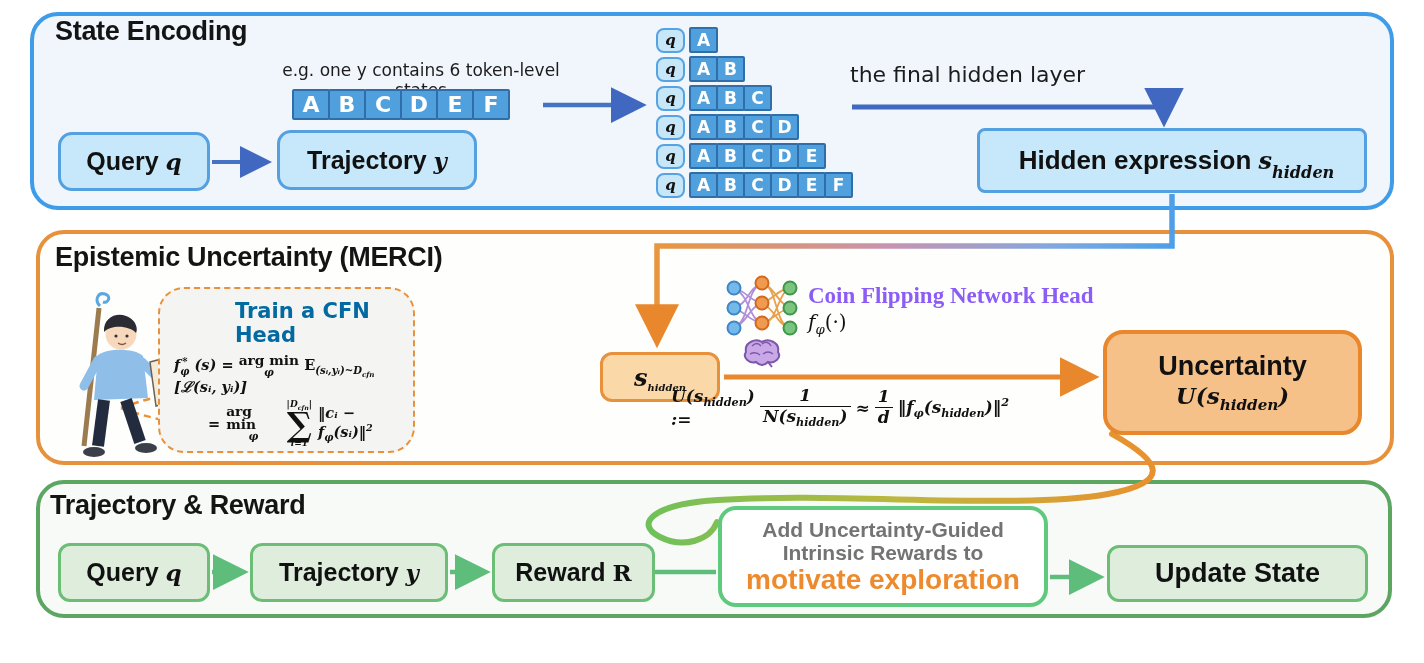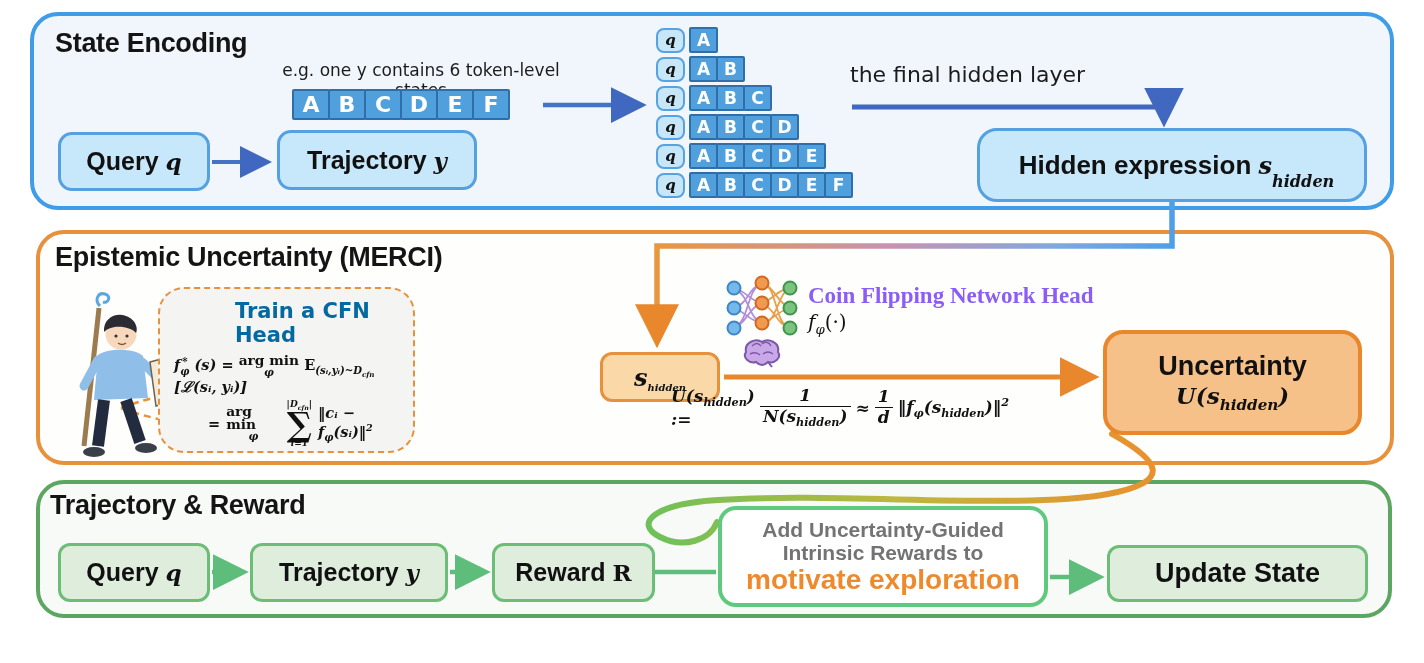--- a/index.html
+++ b/index.html
@@ -61,21 +61,21 @@
   svg.overlay{position:absolute;left:0;top:0;z-index:4;pointer-events:none;}
   .serif-b{font-family:"Liberation Serif",serif;font-weight:bold;}
 </style>
 </head>
 <body>
 
 <div class="section sec-blue"></div>
 <div class="section sec-orange"></div>
 <div class="section sec-green"></div>
 
-<div class="sec-title abs" style="left:55px;top:28px;">State Encoding</div>
+<div class="sec-title abs" style="left:55px;top:16px;">State Encoding</div>
 <div class="sec-title abs" style="left:55px;top:242px;">Epistemic Uncertainty (MERCI)</div>
 <div class="sec-title abs" style="left:50px;top:490px;">Trajectory &amp; Reward</div>
 
 <svg class="overlay" width="1424" height="663" viewBox="0 0 1424 663">
   <defs>
     <marker id="mBlue" markerWidth="9" markerHeight="9" refX="6.5" refY="4" orient="auto">
       <path d="M0,0 L8,4 L0,8 z" fill="#4068C0"></path>
       </marker>
     <marker id="mOrange" markerWidth="9" markerHeight="9" refX="6.5" refY="4" orient="auto">
       <path d="M0,0 L8,4 L0,8 z" fill="#E8872B"></path>
@@ -210,21 +210,21 @@
       <div class="tok">B</div>
       <div class="tok">C</div>
       <div class="tok">D</div>
       <div class="tok">E</div>
       <div class="tok">F</div>
     </div>
   </div>
 
 <div class="abs hand" style="left:850px;top:62px;font-size:22px;z-index:6;">the final hidden layer</div>
 
-<div class="node box-blue" style="left:977px;top:128px;width:390px;height:74px;border-radius:20px;font-size:26px;padding-left:9px;">
+<div class="node box-blue" style="left:977px;top:128px;width:390px;height:65px;border-radius:8px;font-size:26px;padding-left:9px;">
   <span>Hidden expression</span>&nbsp;
   <span class="var" style="font-size:24px;">s</span><span class="varsub" style="align-self:flex-end;padding-bottom:8px;">hidden</span>
 </div>
 
 <div class="bubble">
   <div class="bubble-title">Train a CFN Head</div>
   <div class="math bform">
     <span>f</span><span class="stack" style="font-size:70%;line-height:1;">
         <span>*</span>
         <span>φ</span>

